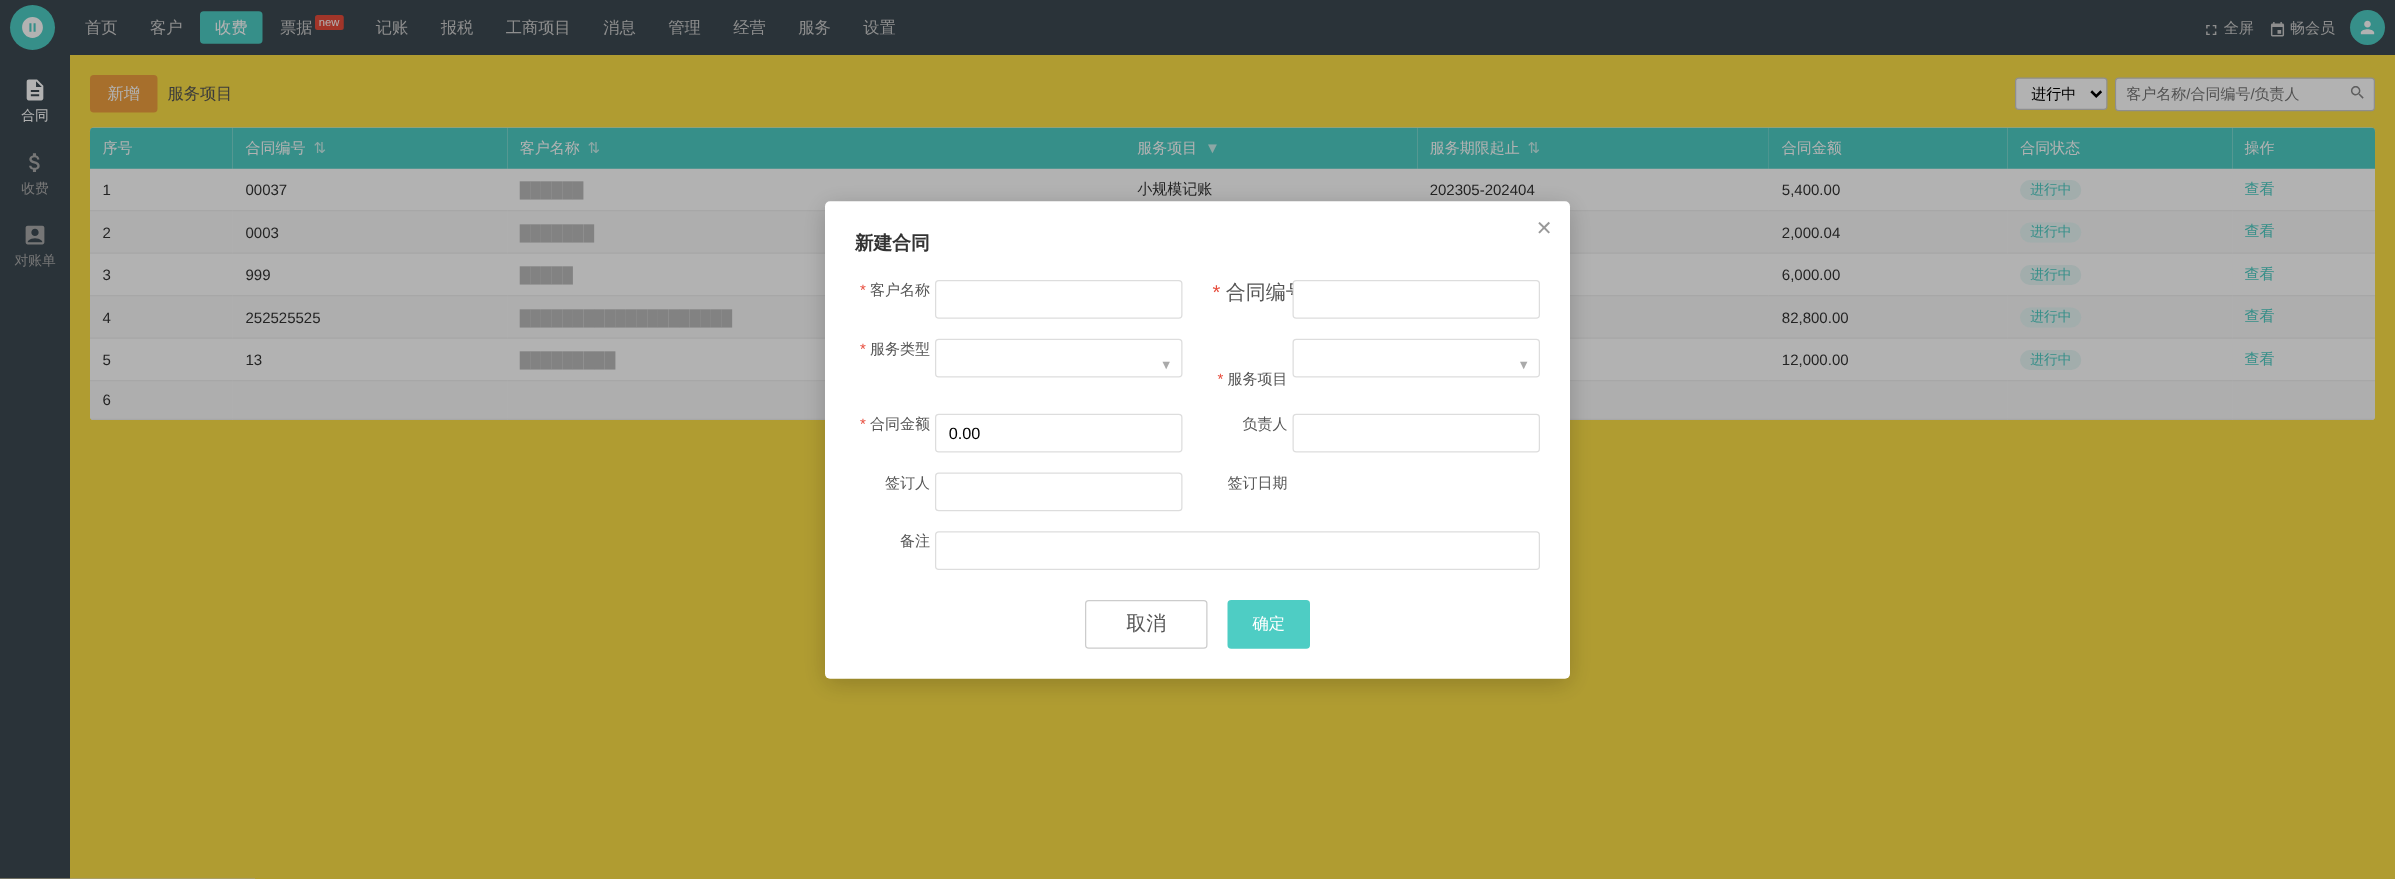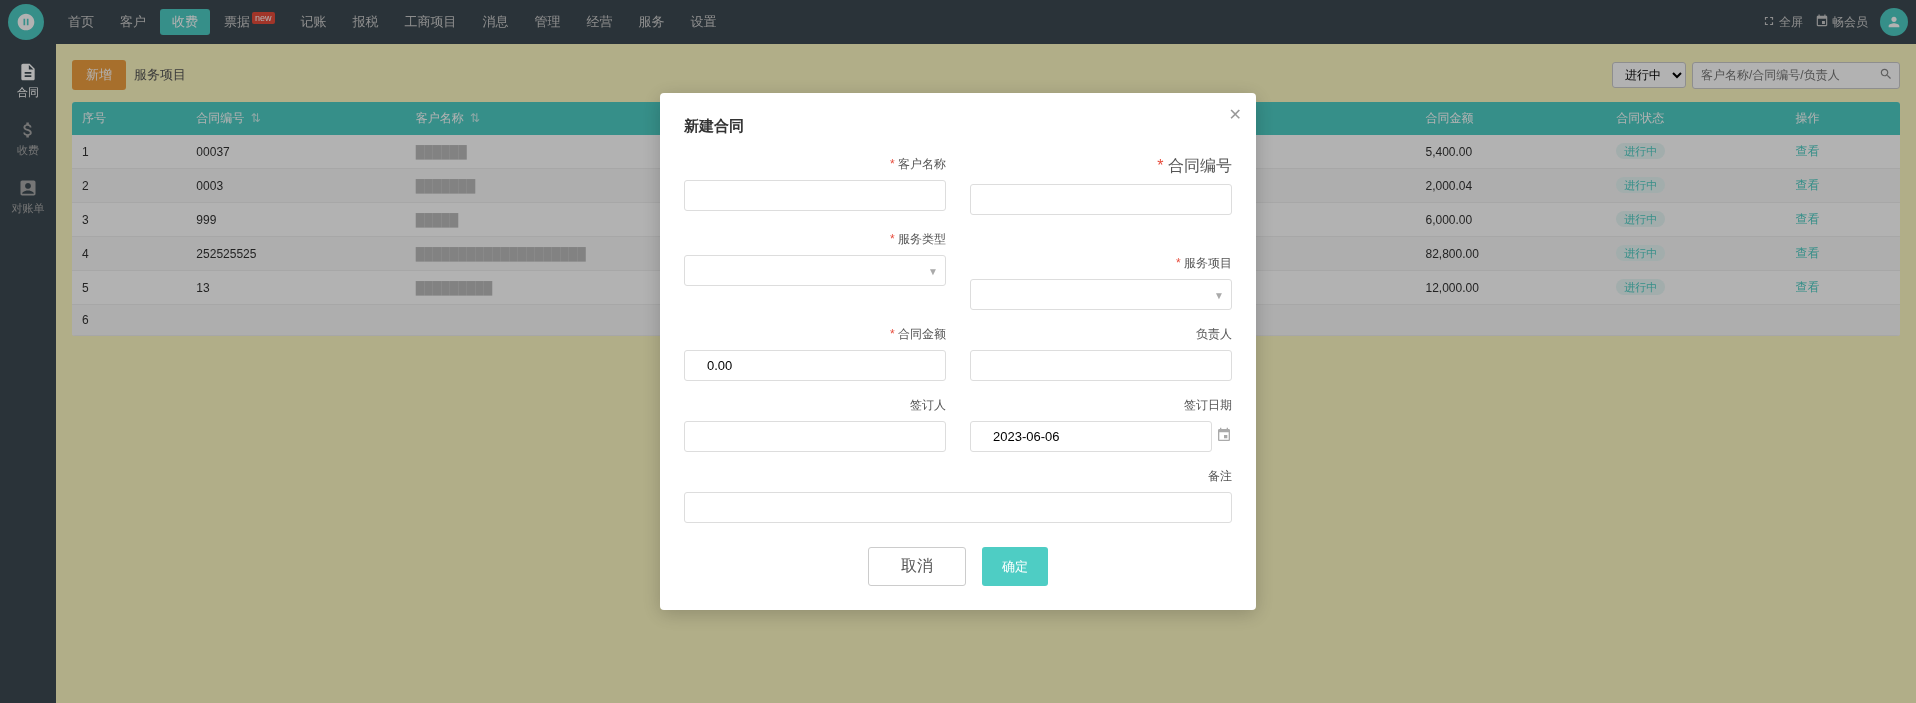--- a/index.html
+++ b/index.html
@@ -7,34 +7,34 @@
 
     
     .top-nav { background: #3d4a52; height: 44px; display: flex; align-items: center; padding: 0 8px; flex-shrink: 0; }
     .top-nav-logo { width: 36px; height: 36px; background: #4ecdc4; border-radius: 50%; display: flex; align-items: center; justify-content: center; margin-right: 12px; }
     .top-nav-logo svg { width: 20px; height: 20px; fill: white; }
     .top-nav-items { display: flex; align-items: center; gap: 2px; flex: 1; }
     .top-nav-item { color: #ccc; padding: 4px 12px; cursor: pointer; font-size: 13px; border-radius: 3px; }
     .top-nav-item.active { background: #4ecdc4; color: white; border-radius: 3px; }
     .top-nav-item .new-badge { background: #e74c3c; color: white; font-size: 9px; padding: 1px 3px; border-radius: 2px; margin-left: 2px; vertical-align: super; }
     .top-nav-right { display: flex; align-items: center; gap: 12px; color: #ccc; font-size: 12px; }
-    .top-nav-right-btn { display: flex; align-items: flex-start; gap: 3px; cursor: pointer; color: #ccc; }
+    .top-nav-right-btn { display: flex; align-items: flex-end; gap: 3px; cursor: pointer; color: #ccc; }
     .top-nav-avatar { width: 28px; height: 28px; border-radius: 50%; background: #4ecdc4; display: flex; align-items: center; justify-content: center; cursor: pointer; }
 
     
     .main-wrapper { display: flex; flex: 1; overflow: hidden; }
 
     
     .sidebar { background: #3d4a52; width: 56px; display: flex; flex-direction: column; align-items: center; padding-top: 8px; flex-shrink: 0; }
     .sidebar-item { display: flex; flex-direction: column; align-items: center; padding: 10px 0; cursor: pointer; color: #aaa; width: 100%; text-align: center; font-size: 11px; gap: 3px; }
     .sidebar-item.active { color: white; }
     .sidebar-item svg { width: 20px; height: 20px; fill: currentColor; }
 
     
-    .content-area { flex: 1; background: #fef9c3; padding: 16px; overflow: auto; }
+    .content-area { flex: 1; background: #fde047; padding: 16px; overflow: auto; }
 
     
     .toolbar { display: flex; align-items: center; gap: 8px; margin-bottom: 12px; }
     .btn-new { background: #f0a040; color: white; border: none; padding: 6px 14px; border-radius: 3px; cursor: pointer; font-size: 13px; }
     .filter-label { color: #555; font-size: 13px; }
     .filter-right { margin-left: auto; display: flex; align-items: center; gap: 6px; }
     .status-select { border: 1px solid #ccc; background: white; padding: 4px 8px; border-radius: 3px; font-size: 12px; cursor: pointer; }
     .search-box { display: flex; align-items: center; border: 1px solid #ccc; background: white; border-radius: 3px; overflow: hidden; }
     .search-box input { border: none; outline: none; padding: 4px 8px; font-size: 12px; width: 180px; }
     .search-box-icon { padding: 4px 6px; color: #888; cursor: pointer; }
@@ -49,23 +49,23 @@
     .data-table tbody td { padding: 8px 10px; font-size: 12px; color: #333; }
     .data-table tbody td.link-text { color: #4ecdc4; cursor: pointer; }
     .status-badge { background: #e8f8f7; color: #4ecdc4; padding: 2px 8px; border-radius: 10px; font-size: 11px; }
 
     
     .modal-overlay { position: fixed; top: 0; left: 0; width: 100%; height: 100%; background: rgba(0,0,0,0.3); display: flex; align-items: center; justify-content: center; z-index: 1000; }
     .modal { background: white; border-radius: 4px; width: 596px; padding: 24px; position: relative; box-shadow: 0 4px 20px rgba(0,0,0,0.2); }
     .modal-title { font-size: 15px; font-weight: bold; color: #333; margin-bottom: 20px; }
     .modal-close { position: absolute; top: 12px; right: 14px; cursor: pointer; color: #999; font-size: 16px; }
     .form-grid { display: grid; grid-template-columns: 1fr 1fr; gap: 16px 24px; }
-    .form-row { display: flex; flex-direction: column; gap: 4px; }
+    .form-row { display: flex; flex-direction: row; gap: 4px; }
     .form-row.full-width { grid-column: 1 / -1; }
-    .form-input { border: 1px solid #ddd; border-radius: 3px; padding: 7px 22px; font-size: 13px; outline: none; width: 100%; }
+    .form-input { border: 1px solid #ddd; border-radius: 3px; padding: 7px 10px; font-size: 13px; outline: none; width: 100%; }
     .form-select-wrapper { position: relative; }
     .form-select-wrapper .form-input { appearance: none; cursor: pointer; padding-right: 28px; }
     .form-select-wrapper .arrow { position: absolute; right: 8px; top: 50%; transform: translateY(-50%); color: #aaa; pointer-events: none; font-size: 10px; }
     .modal-footer { display: flex; justify-content: center; gap: 16px; margin-top: 24px; }
     .btn-cancel { background: white; border: 1px solid #ccc; color: #555; padding: 8px 32px; border-radius: 3px; cursor: pointer; font-size: 16px; }
     .btn-confirm { background: #4ecdc4; border: none; color: white; padding: 8px 20px; border-radius: 3px; cursor: pointer; font-size: 13px; }
     .form-inline-label { font-size: 12px; color: #555; white-space: nowrap; min-width: 60px; text-align: right; }
   </style>
 </head>
 <body>
@@ -298,28 +298,20 @@
         <div class="form-inline-label" style="font-size: 12px; color: rgb(85, 85, 85); margin-bottom: 3px; display: block;">负责人</div>
         <input type="text" class="form-input" style="">
       </div>
 
       <div class="form-row">
         <div class="form-inline-label" style="font-size: 12px; color: rgb(85, 85, 85); margin-bottom: 3px; display: block;">签订人</div>
         <input type="text" class="form-input" style="">
       </div>
       <div class="form-row">
         <div class="form-inline-label" style="font-size: 12px; color: rgb(85, 85, 85); margin-bottom: 3px; display: block;">签订日期</div>
-        <div style="display:flex; align-items:center; gap:4px;">
-          <input type="text" class="form-input" value="2023-06-06" style="flex: 1 1 0%;">
-          <span style="color:#aaa; cursor:pointer; font-size:14px;">
-            <svg width="16" height="16" viewBox="0 0 24 24" fill="#aaa">
-                <path d="M17 12h-5v5h5v-5zM16 1v2H8V1H6v2H5c-1.11 0-1.99.9-1.99 2L3 19c0 1.1.89 2 2 2h14c1.1 0 2-.9 2-2V5c0-1.1-.9-2-2-2h-1V1h-2zm3 18H5V8h14v11z"></path>
-              </svg>
-          </span>
-        </div>
       </div>
 
       <div class="form-row full-width">
         <div class="form-inline-label" style="font-size: 12px; color: rgb(85, 85, 85); margin-bottom: 3px; display: block;">备注</div>
         <input type="text" class="form-input" style="">
       </div>
     </div>
 
     <div class="modal-footer">
       <button class="btn-cancel">取消</button>

